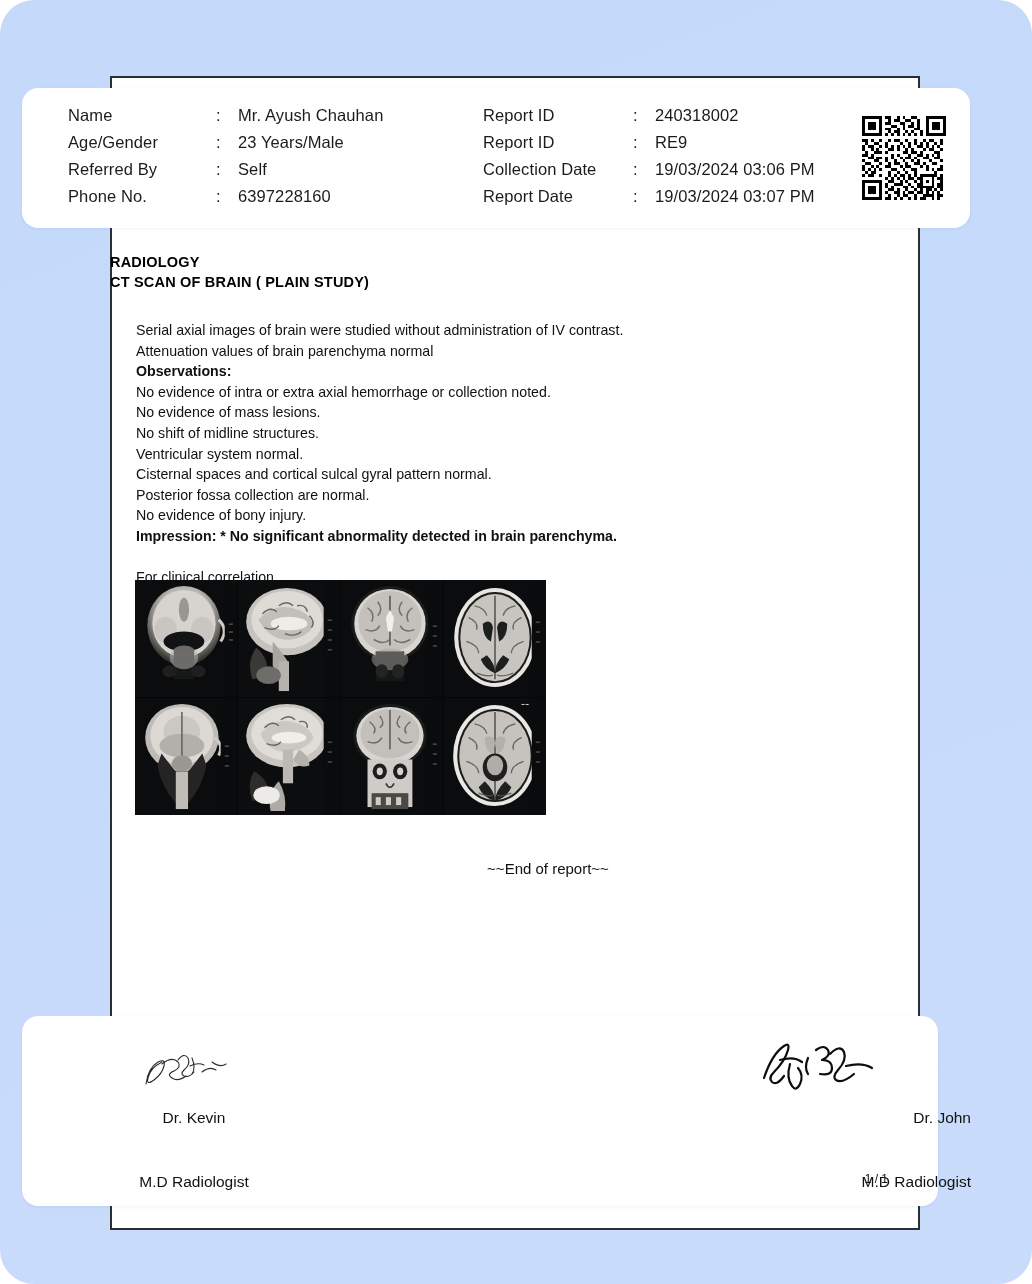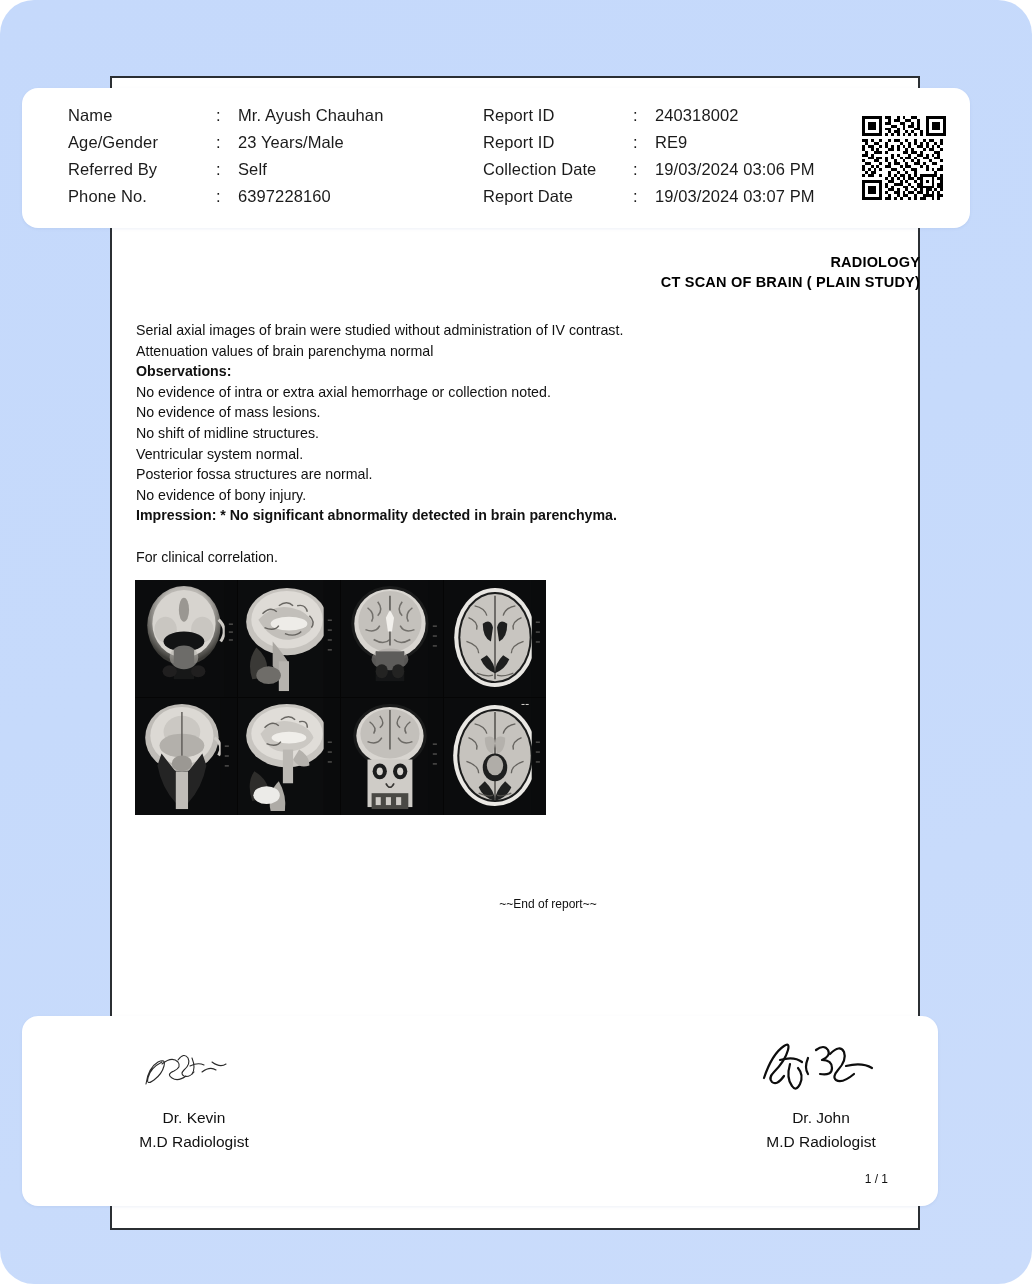--- a/index.html
+++ b/index.html
@@ -86,21 +86,21 @@
 
   
   #report-body {
     position: absolute;
     left: 110px;
     top: 240px;
     width: 810px;
   }
 
   .report-title {
-    text-align: right;
+    text-align: left;
     font-size: 14.5px;
     font-weight: bold;
     color: #000;
     letter-spacing: 0.2px;
     line-height: 20px;
   }
   .report-title.first { margin-top: 12px; }
 
   #findings {
     margin-top: 28px;
@@ -136,23 +136,22 @@
   }
   .ct-tile svg { display: block; width: 100%; height: 100%; }
 
   
   #end-of-report {
     position: absolute;
     left: 110px;
     top: 860px;
     width: 876px;
     text-align: center;
-    font-size: 12px;
+    font-size: 15px;
     color: #111;
-    margin-top: 37px;
   }
 
   
   #footer-card {
     position: absolute;
     left: 22px;
     top: 1016px;
     width: 916px;
     height: 190px;
     background: #ffffff;
@@ -161,40 +160,41 @@
     box-shadow: 0 1px 3px rgba(80,110,170,0.10);
   }
 
   .sign-block {
     position: absolute;
     top: 22px;
     width: 300px;
     text-align: center;
   }
   .sign-block.left  { left: 22px; }
-  .sign-block.right { left: 649px; }
+  .sign-block.right { left: 649px; text-align: right; }
 
   .sign-mark {
     height: 58px;
     display: flex;
     align-items: flex-end;
     justify-content: center;
   }
   .sign-mark svg { display: block; }
 
   .sign-name {
     font-size: 15.5px;
     color: #111;
     margin-top: 10px;
     line-height: 24px;
   }
   .sign-role {
     font-size: 15.5px;
     color: #111;
     line-height: 24px;
+    margin-top: 40px;
   }
 
   #page-number {
     position: absolute;
     right: 50px;
     bottom: 20px;
     font-size: 12px;
     color: #111;
   }
 </style>
@@ -483,21 +483,22 @@
     <div class="report-title">CT SCAN OF BRAIN ( PLAIN STUDY)</div>
 
     <div id="findings">
       <div class="finding-line">Serial axial images of brain were studied without administration of IV contrast.</div>
       <div class="finding-line">Attenuation values of brain parenchyma normal</div>
       <div class="finding-line bold">Observations:</div>
       <div class="finding-line">No evidence of intra or extra axial hemorrhage or collection noted.</div>
       <div class="finding-line">No evidence of mass lesions.</div>
       <div class="finding-line">No shift of midline structures.</div>
       <div class="finding-line">Ventricular system normal.</div>
-      <div class="finding-line">Posterior fossa structures are normal.</div>
+      <div class="finding-line">Cisternal spaces and cortical sulcal gyral pattern normal.</div>
+      <div class="finding-line">Posterior fossa collection are normal.</div>
       <div class="finding-line">No evidence of bony injury.</div>
       <div class="finding-line bold">Impression: * No significant abnormality detected in brain parenchyma.</div>
       <div class="finding-line"></div>
       <div class="finding-line">For clinical correlation.</div>
     </div>
   </div>
 
   <div id="ct-montage">
 
     <div class="ct-tile">

